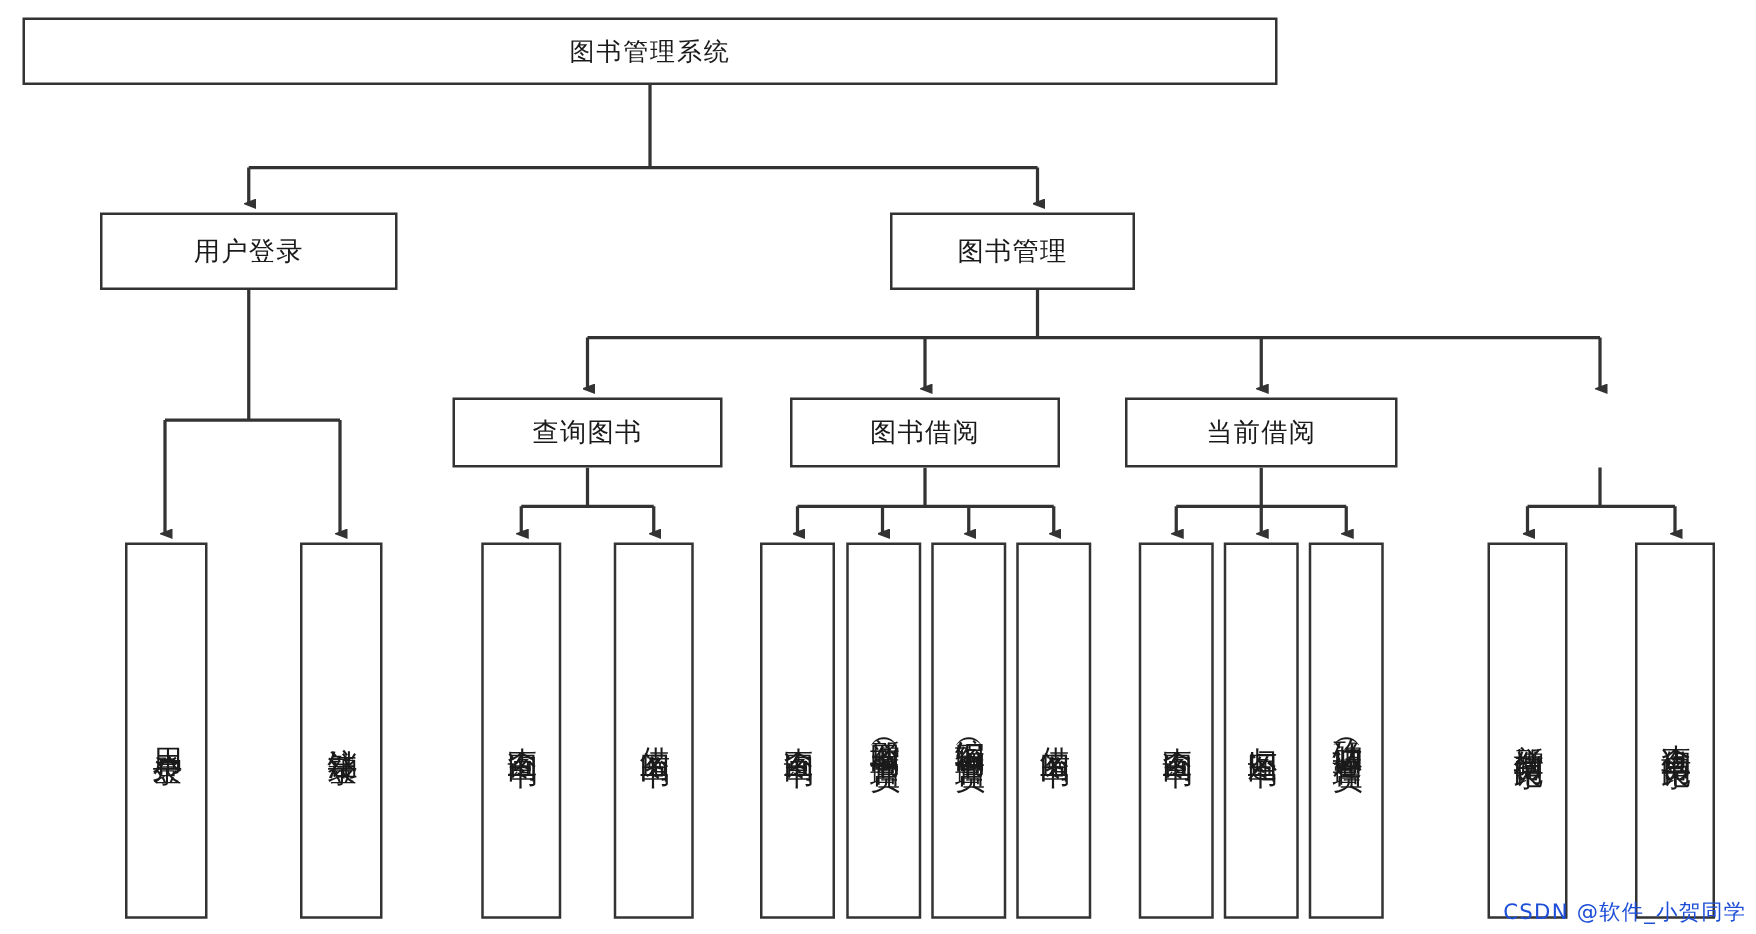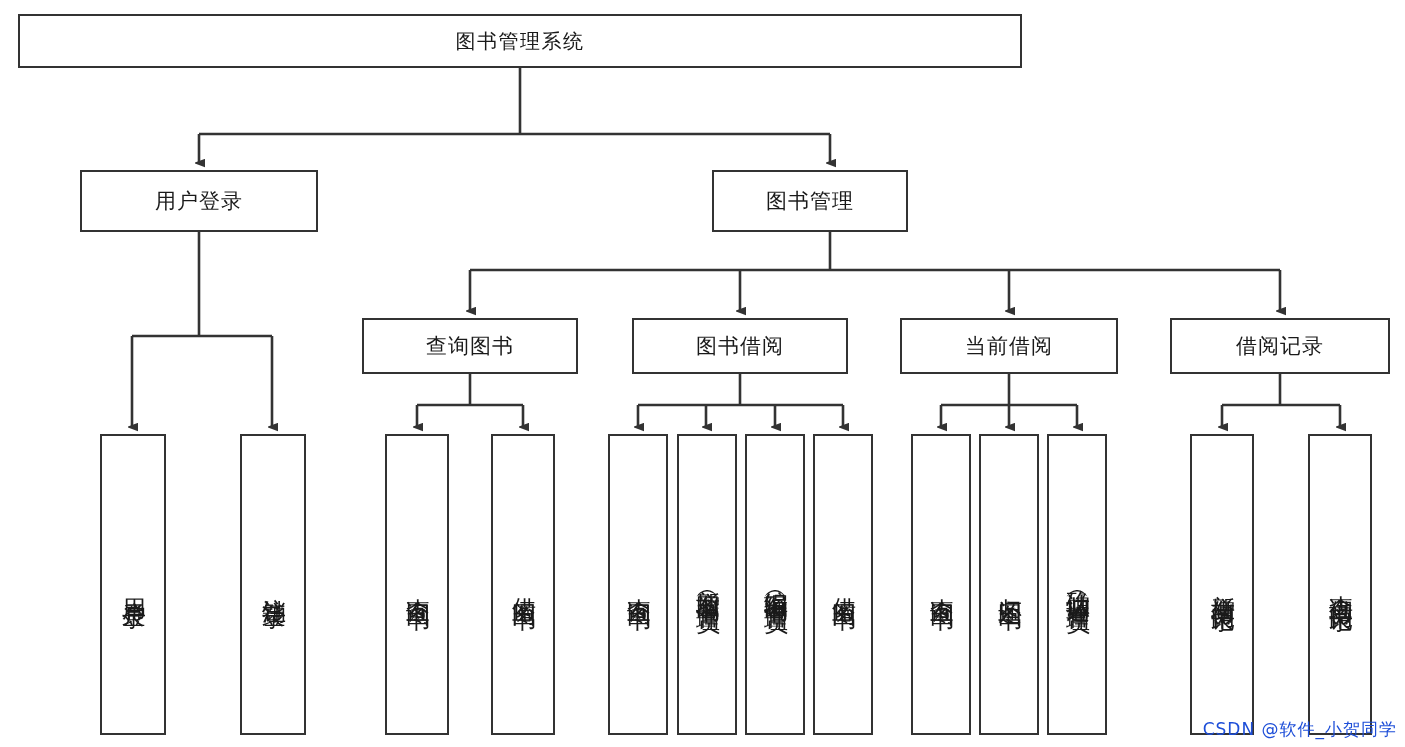--- a/index.html
+++ b/index.html
@@ -118,23 +118,20 @@
 
   <div class="node horiz" style="left:362px;top:318px;width:216px;height:56px;">
     <span>查询图书</span>
   </div>
   <div class="node horiz" style="left:632px;top:318px;width:216px;height:56px;">
     <span>图书借阅</span>
   </div>
   <div class="node horiz" style="left:900px;top:318px;width:218px;height:56px;">
     <span>当前借阅</span>
   </div>
-  <div class="node horiz" style="left:1170px;top:318px;width:220px;height:56px;">
-    <span>借阅记录</span>
-  </div>
 
   <div class="node leaf" style="left:100px;top:434px;width:66px;height:301px;">
     <span>用户登录</span>
   </div>
   <div class="node leaf" style="left:240px;top:434px;width:66px;height:301px;">
     <span>注销登录</span>
   </div>
 
   <div class="node leaf" style="left:385px;top:434px;width:64px;height:301px;">
     <span>查询图书</span>

